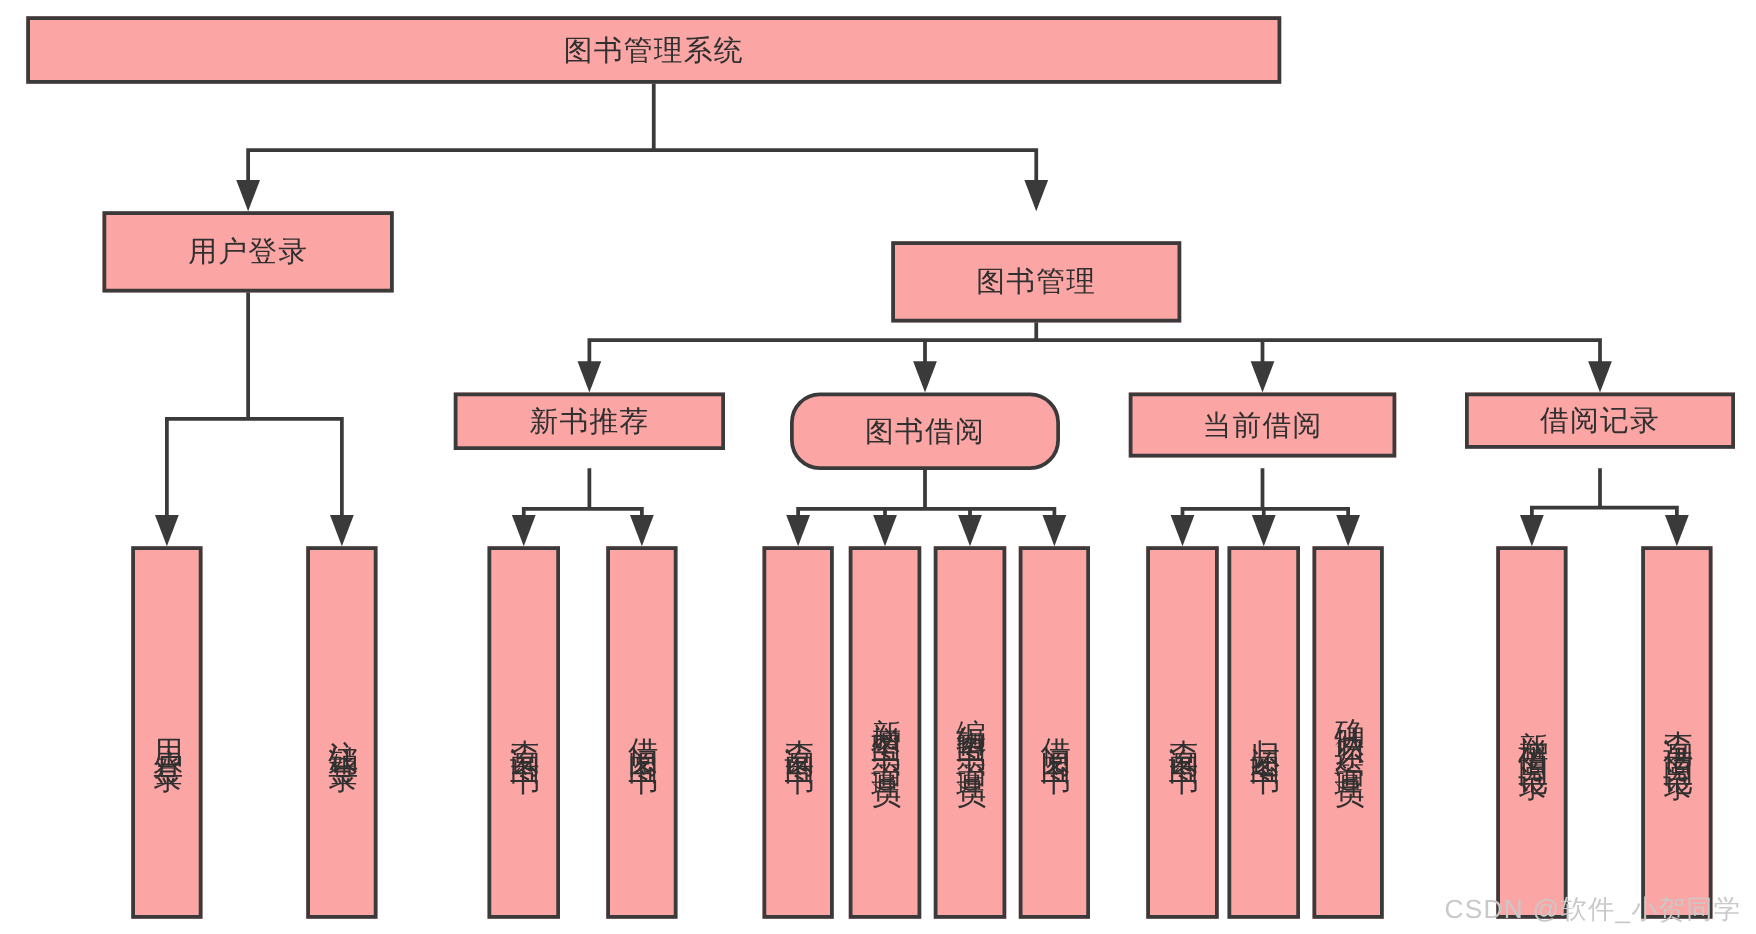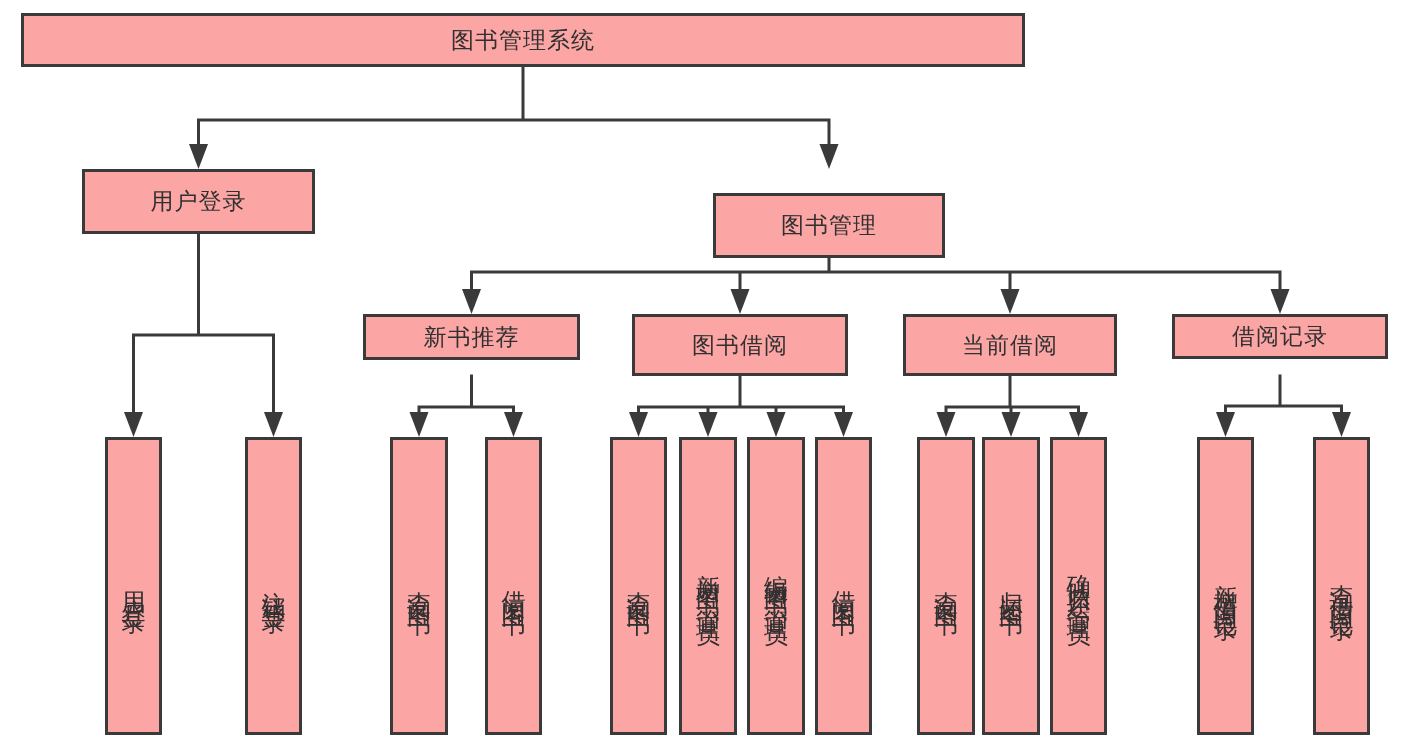--- a/index.html
+++ b/index.html
@@ -92,22 +92,22 @@
       <polygon points="1216,412 1235,412 1225.5,437" fill="#3a3a3a"></polygon>
       <polygon points="1332,412 1351,412 1341.5,437" fill="#3a3a3a"></polygon>
     </svg>
 
   <div class="node h" style="left:21px; top:13px; width:1004px; height:54px;">图书管理系统</div>
 
   <div class="node h" style="left:82px; top:169px; width:233px; height:65px;">用户登录</div>
   <div class="node h" style="left:713px; top:169px; width:232px; height:65px;margin-top:24px;">图书管理</div>
 
   <div class="node h" style="left:363px; top:314px; width:217px; height:46px;">新书推荐</div>
-  <div class="node h" style="left:632px; top:314px; width:216px; height:62px;">图书借阅</div>
-  <div class="node h" style="left:903px; top:314px; width:214px; height:62px;">当前借阅</div>
+  <div class="node h" style="left:632px; top:314px; width:216px; height:62px;border-radius:24px;">图书借阅</div>
+  <div class="node h" style="left:903px; top:314px; width:214px; height:52px;">当前借阅</div>
   <div class="node h" style="left:1172px; top:314px; width:216px; height:45px;">借阅记录</div>
 
   <div class="node leaf" style="left:105px;">
     <span class="vtext">用户登录</span>
   </div>
   <div class="node leaf" style="left:245px;">
     <span class="vtext">注销登录</span>
   </div>
 
   <div class="node leaf" style="left:390px; width:58px;">
@@ -140,13 +140,14 @@
     <span class="vtext">确认归还（管理员）</span>
   </div>
 
   <div class="node leaf" style="left:1197px;">
     <span class="vtext">新增借阅记录</span>
   </div>
   <div class="node leaf" style="left:1313px;">
     <span class="vtext">查询借阅记录</span>
   </div>
 
+  <div class="watermark">CSDN @软件_小贺同学</div>
 </div>
 
 </body></html>

